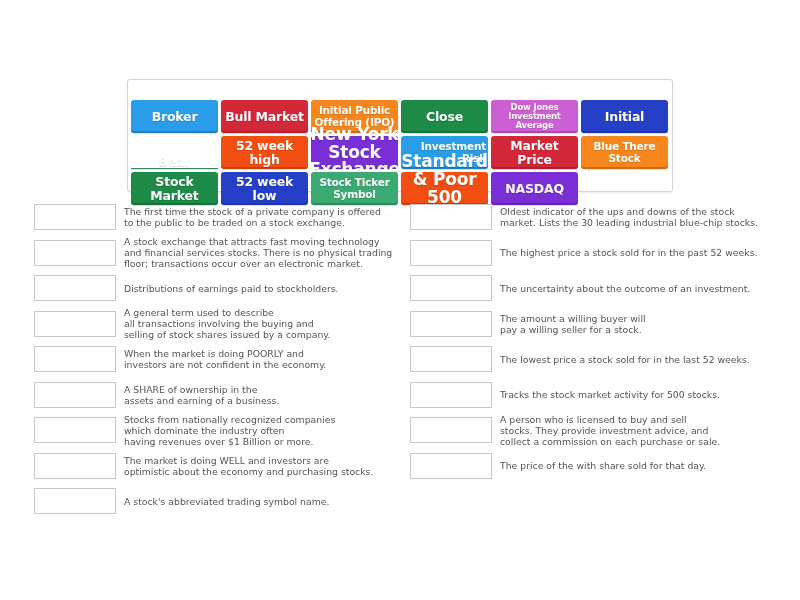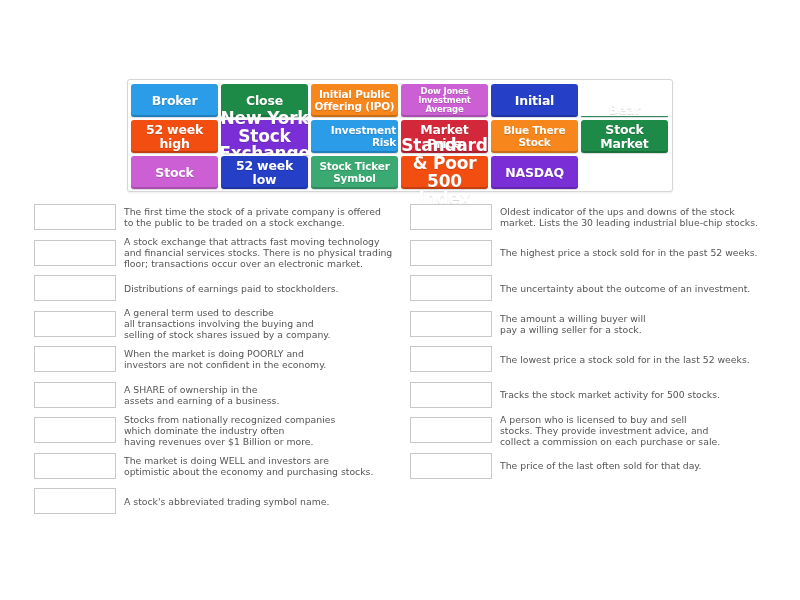--- a/index.html
+++ b/index.html
@@ -6,21 +6,21 @@
   body {
     width:800px; height:600px; background:#ffffff; position:relative; overflow:hidden;
     font-family: "DejaVu Sans", "Liberation Sans", sans-serif;
   }
   .tile-panel {
     position:absolute; left:127px; top:79px; width:544px; height:111px;
     border:1px solid #d6d6d6; border-radius:3px; background:#fff;
     box-shadow:0 1px 2px rgba(0,0,0,0.08);
   }
   .tile-grid {
-    position:absolute; left:3px; top:4px;
+    position:absolute; left:3px; top:20px;
     display:grid; grid-template-columns:repeat(6, 87px); grid-template-rows:repeat(3, 33px);
     column-gap:3px; row-gap:3px;
   }
   .tile {
     border-radius:3px; color:#fff; font-weight:bold; display:flex; align-items:center; justify-content:center;
     text-align:center; line-height:1.05; font-size:12.5px; cursor:grab; box-sizing:border-box;
     box-shadow: inset 0 -2px 0 rgba(0,0,0,0.18), 0 1px 1px rgba(0,0,0,0.15);
     text-shadow:0 1px 0 rgba(0,0,0,0.15); padding:0 2px; letter-spacing:-0.2px;
   }
   .tile.sm { font-size:10.5px; }
@@ -38,32 +38,32 @@
     position:absolute; left:90px; top:0; height:30px; display:flex; align-items:center;
     font-size:9.3px; line-height:11px; color:#555; white-space:pre-line; width:300px;
   }
 </style>
 </head>
 <body>
 
 <div class="tile-panel">
   <div class="tile-grid" id="tile-grid">
       <div class="tile" style="background: rgb(42, 156, 232);">Broker</div>
+      <div class="tile" style="background: rgb(210, 40, 58);">Bull Market</div>
+      <div class="tile sm" style="background: rgb(247, 134, 29);">Initial Public Offering (IPO)</div>
       <div class="tile" style="background: rgb(30, 138, 71);">Close</div>
-      <div class="tile sm" style="background: rgb(247, 134, 29);">Initial Public Offering (IPO)</div>
       <div class="tile xs" style="background: rgb(204, 95, 212);">Dow Jones Investment Average</div>
       <div class="tile" style="background: rgb(37, 64, 199);">Initial</div>
       <div class="tile" style="background: rgb(58, 170, 114); margin-top: 32px;">Bear Market</div>
       <div class="tile" style="background: rgb(242, 78, 18);">52 week high</div>
       <div class="tile md" style="background: rgb(122, 47, 214);">New York Stock Exchange</div>
       <div class="tile sm" style="background: rgb(42, 156, 232); text-align: right;">Investment Risk</div>
       <div class="tile" style="background: rgb(210, 40, 58);">Market Price</div>
       <div class="tile sm" style="background: rgb(247, 134, 29);">Blue There Stock</div>
       <div class="tile" style="background: rgb(30, 138, 71);">Stock Market</div>
-      <div class="tile" style="background: rgb(204, 95, 212);">Stock</div>
       <div class="tile" style="background: rgb(37, 64, 199);">52 week low</div>
       <div class="tile sm" style="background: rgb(58, 170, 114);">Stock Ticker Symbol</div>
       <div class="tile md" style="background: rgb(242, 78, 18);">Standard &amp; Poor 500 Index</div>
       <div class="tile" style="background: rgb(122, 47, 214);">NASDAQ</div>
     </div>
 </div>
 
 <div class="col left" id="col-left">
     <div class="row">
       <div class="drop"></div>
@@ -140,15 +140,15 @@
       <div class="desc">Tracks the stock market activity for 500 stocks.</div>
     </div>
     <div class="row">
       <div class="drop"></div>
       <div class="desc">A person who is licensed to buy and sell
 stocks. They provide investment advice, and
 collect a commission on each purchase or sale.</div>
     </div>
     <div class="row">
       <div class="drop"></div>
-      <div class="desc">The price of the last often sold for that day.</div>
+      <div class="desc">The price of the with share sold for that day.</div>
     </div>
   </div>
 
 </body></html>

